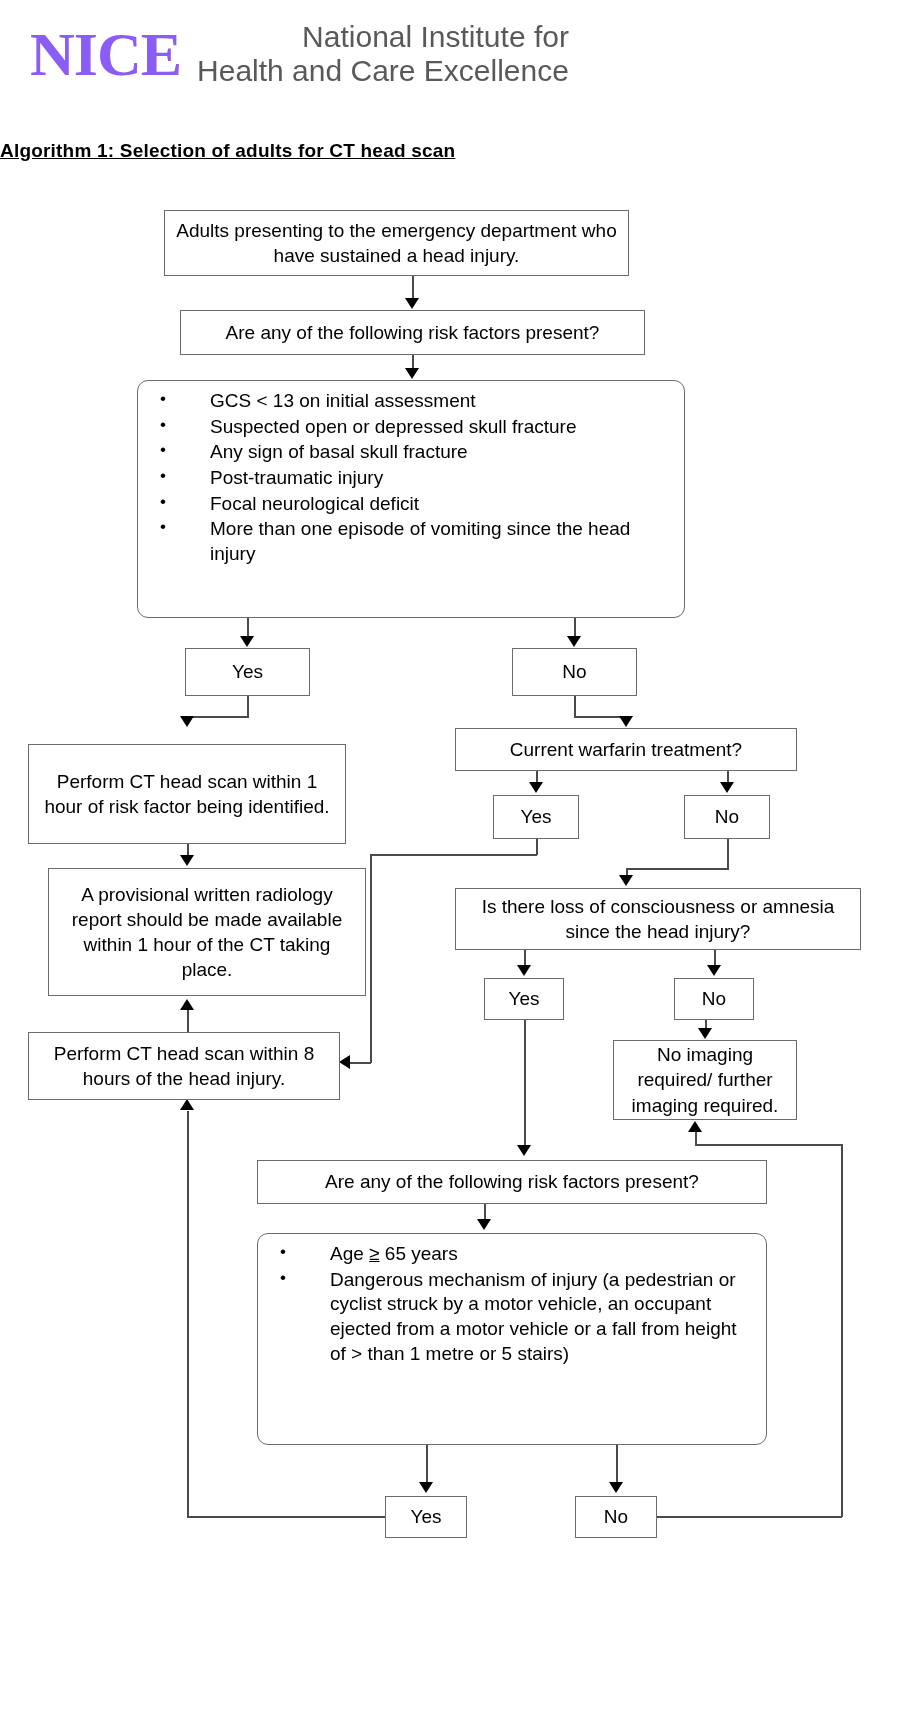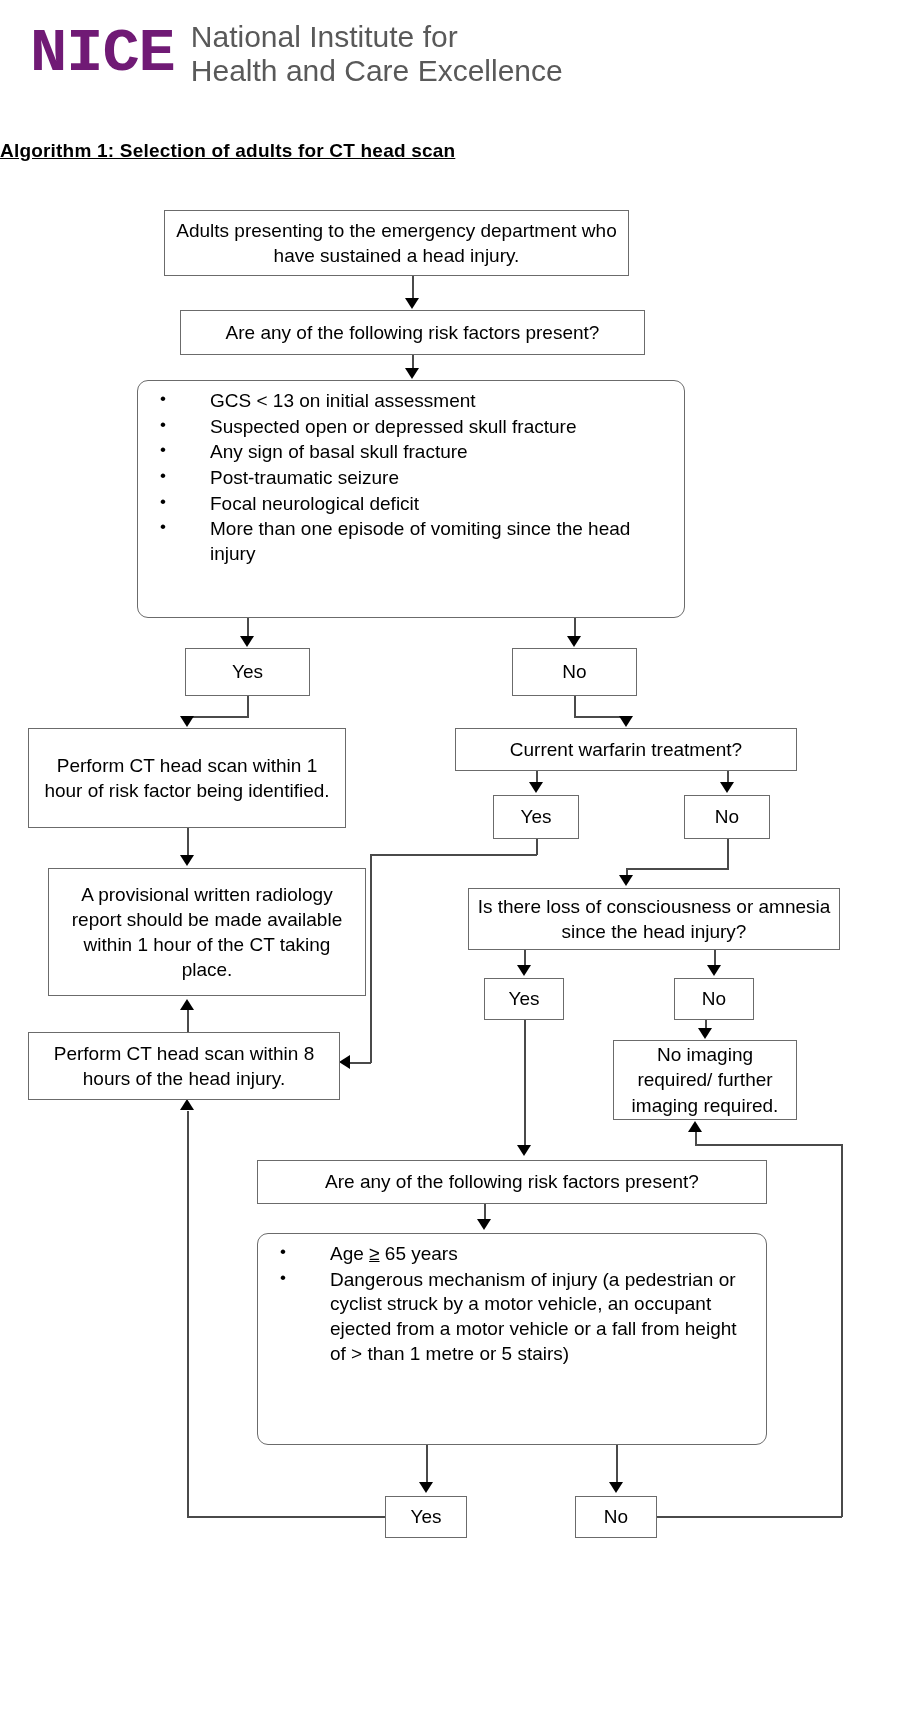--- a/index.html
+++ b/index.html
@@ -21,35 +21,35 @@
 
   
   .logo {
     position: absolute;
     left: 30px;
     top: 20px;
     display: flex;
     align-items: center;
   }
   .logo-mark {
-    font-family: Liberation Mono, monospace;
+    font-family: Liberation Serif, serif;
     font-weight: bold;
     font-size: 62px;
     letter-spacing: -1px;
-    color: #701a75;
+    color: #8b5cf6;
     line-height: 1;
   }
   .logo-words {
     margin-left: 16px;
     color: #595959;
     font-size: 30px;
     line-height: 1.12;
     font-weight: 400;
   }
-  .logo-words div { white-space: nowrap; }
+  .logo-words div { white-space: nowrap; text-align: right; }
 
   
   .algo-title {
     position: absolute;
     left: 0;
     top: 140px;
     width: 920px;
     text-align: left;
     font-size: 19px;
     font-weight: bold;
@@ -149,41 +149,41 @@
 
   <div class="box" style="left:164px; top:210px; width:465px; height:66px;">Adults presenting to the emergency department who have sustained a head injury.</div>
 
   <div class="box" style="left:180px; top:310px; width:465px; height:45px;">Are any of the following risk factors present?</div>
 
   <div class="box list" style="left:137px; top:380px; width:548px; height:238px;">
     <ul class="bullets">
       <li>GCS &lt; 13 on initial assessment</li>
       <li>Suspected open or depressed skull fracture</li>
       <li>Any sign of basal skull fracture</li>
-      <li>Post-traumatic seizure</li>
+      <li>Post-traumatic injury</li>
       <li>Focal neurological deficit</li>
       <li>More than one episode of vomiting since the head injury</li>
     </ul>
   </div>
 
   <div class="box yesno" style="left:185px; top:648px; width:125px; height:48px;">Yes</div>
   <div class="box yesno" style="left:512px; top:648px; width:125px; height:48px;">No</div>
 
-  <div class="box" style="left:28px; top:728px; width:318px; height:100px;">Perform CT head scan within 1 hour of risk factor being identified.</div>
+  <div class="box" style="left:28px; top:744px; width:318px; height:100px;">Perform CT head scan within 1 hour of risk factor being identified.</div>
 
   <div class="box" style="left:28px; top:868px; width:318px; height:128px;margin-left:20px;">A provisional written radiology report should be made available within 1 hour of the CT taking place.</div>
 
   <div class="box" style="left:28px; top:1032px; width:312px; height:68px;">Perform CT head scan within 8 hours of the head injury.</div>
 
   <div class="box" style="left:455px; top:728px; width:342px; height:43px;">Current warfarin treatment?</div>
 
   <div class="box yesno" style="left:493px; top:795px; width:86px; height:44px;">Yes</div>
   <div class="box yesno" style="left:684px; top:795px; width:86px; height:44px;">No</div>
 
-  <div class="box" style="left:455px; top:888px; width:372px; height:62px;margin-left:13px;">Is there loss of consciousness or amnesia since the head injury?</div>
+  <div class="box" style="left:455px; top:888px; width:406px; height:62px;">Is there loss of consciousness or amnesia since the head injury?</div>
 
   <div class="box yesno" style="left:484px; top:978px; width:80px; height:42px;">Yes</div>
   <div class="box yesno" style="left:674px; top:978px; width:80px; height:42px;">No</div>
 
   <div class="box" style="left:613px; top:1040px; width:184px; height:80px;">No imaging required/ further imaging required.</div>
 
   <div class="box" style="left:257px; top:1160px; width:510px; height:44px;">Are any of the following risk factors present?</div>
 
   <div class="box list" style="left:257px; top:1233px; width:510px; height:212px;">
     <ul class="bullets">

